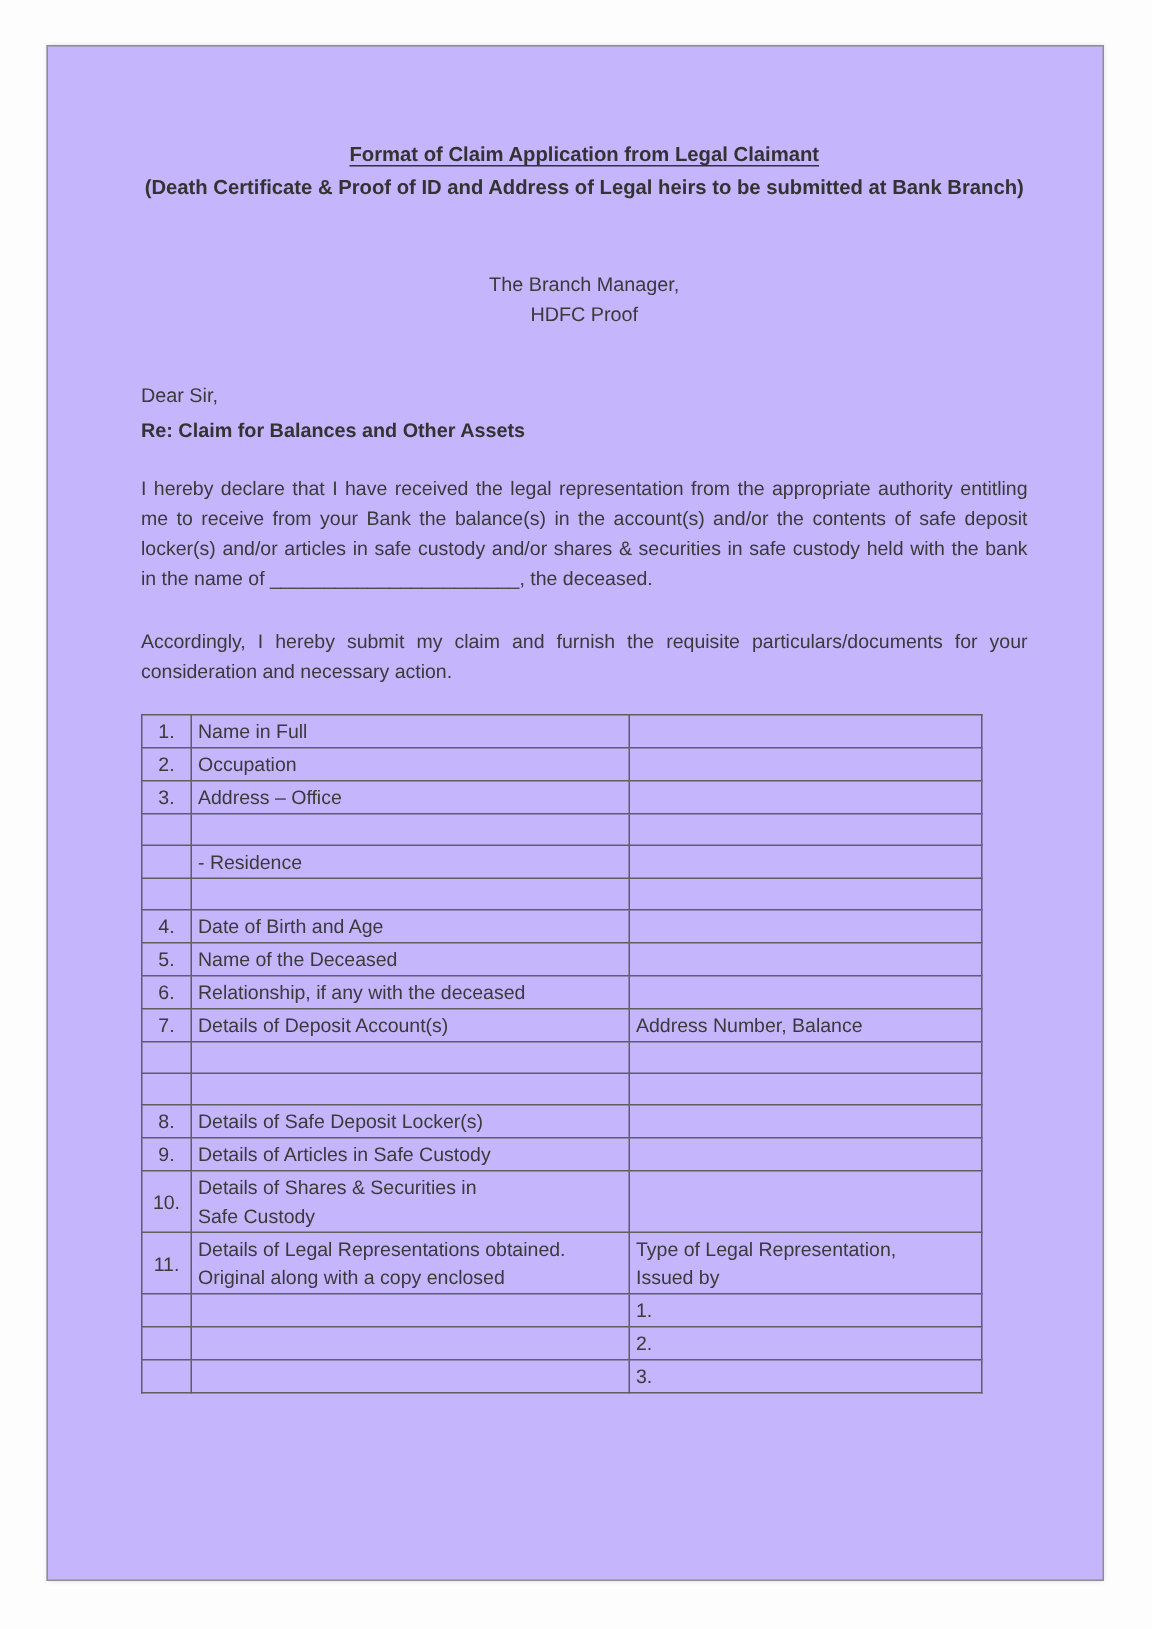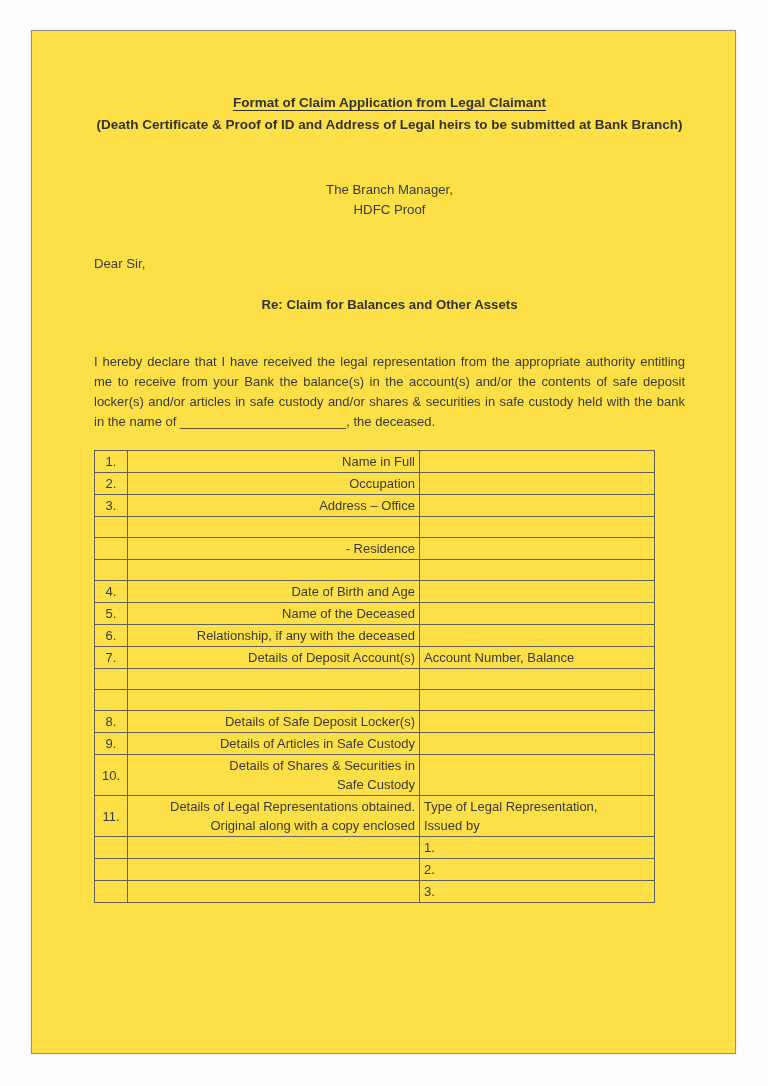--- a/index.html
+++ b/index.html
@@ -8,32 +8,32 @@
     background: #fdfdfd;
     font-family: "Liberation Sans", sans-serif;
     color: #3a3a3a;
     overflow: hidden;
   }
   .canvas { width: 768px; height: 1086px; position: relative; }
   .sheet {
     position: absolute;
     left: 31px; top: 30px;
     width: 705px; height: 1024px;
-    background: #fde047;
+    background: #c4b5fd;
     border: 1.5px solid #8e8e8e;
     box-shadow: 0 0 3px rgba(0,0,0,0.12);
     padding: 61px 50px 40px 62px;
   }
   .heading { text-align: center; font-weight: bold; font-size: 13.5px; line-height: 21.5px; color: #333; }
   .heading .u { text-decoration: underline; text-underline-offset: 3px; text-decoration-thickness: 1px; }
   .recipient { margin-top: 45px; font-size: 13.2px; line-height: 19.5px; text-align: center; }
   .salutation { margin-top: 37px; font-size: 13.2px; }
-  .subject { margin-top: 26px; text-align: center; font-weight: bold; font-size: 13.2px; color: #333; }
+  .subject { margin-top: 8px; text-align: left; font-weight: bold; font-size: 13.2px; color: #333; }
   .para {
-    margin-top: 40px;
+    margin-top: 22px;
     font-size: 13px; line-height: 20px;
     text-align: justify;
     max-width: 595px;
   }
   table.claim {
     margin-top: 18px;
     border-collapse: collapse;
     width: 560px;
     table-layout: fixed;
     font-size: 13px;
@@ -41,21 +41,21 @@
   table.claim td {
     border: 1px solid #5f5f5f;
     line-height: 19px;
     padding: 1px 4px;
     height: 21px;
     vertical-align: middle;
     white-space: pre-line;
     overflow: hidden;
   }
   td.num   { width: 33px;  text-align: center; padding: 1px 2px; }
-  td.label { width: 292px; padding-left: 10px; text-align: right; }
+  td.label { width: 292px; padding-left: 10px; }
   td.value { width: 235px; padding-left: 9px;  }
 </style>
 </head>
 <body>
 
 <div class="canvas">
   <div class="sheet">
 
     <div class="heading">
       <div class="u">Format of Claim Application from Legal Claimant</div>
@@ -66,20 +66,21 @@
       <div>The Branch Manager,</div>
       <div>HDFC Proof</div>
     </div>
 
     <div class="salutation">Dear Sir,</div>
 
     <div class="subject">Re: Claim for Balances and Other Assets</div>
 
     <p class="para">I hereby declare that I have received the legal representation from the appropriate authority entitling me to receive from your Bank the balance(s) in the account(s) and/or the contents of safe deposit locker(s) and/or articles in safe custody and/or shares &amp; securities in safe custody held with the bank in the name of _______________________, the deceased.</p>
 
+    <p class="para">Accordingly, I hereby submit my claim and furnish the requisite particulars/documents for your consideration and necessary action.</p>
 
     <table class="claim">
       <colgroup>
           <col style="width:33px">
           <col style="width:292px">
           <col style="width:235px">
         </colgroup>
       <tbody id="claim-table-body">
           <tr>
             <td class="num">1.</td>
@@ -122,21 +123,21 @@
             <td class="value"></td>
           </tr>
           <tr>
             <td class="num">6.</td>
             <td class="label">Relationship, if any with the deceased</td>
             <td class="value"></td>
           </tr>
           <tr>
             <td class="num">7.</td>
             <td class="label">Details of Deposit Account(s)</td>
-            <td class="value">Account Number, Balance</td>
+            <td class="value">Address Number, Balance</td>
           </tr>
           <tr>
             <td class="num"></td>
             <td class="label"></td>
             <td class="value"></td>
           </tr>
           <tr>
             <td class="num"></td>
             <td class="label"></td>
             <td class="value"></td>

